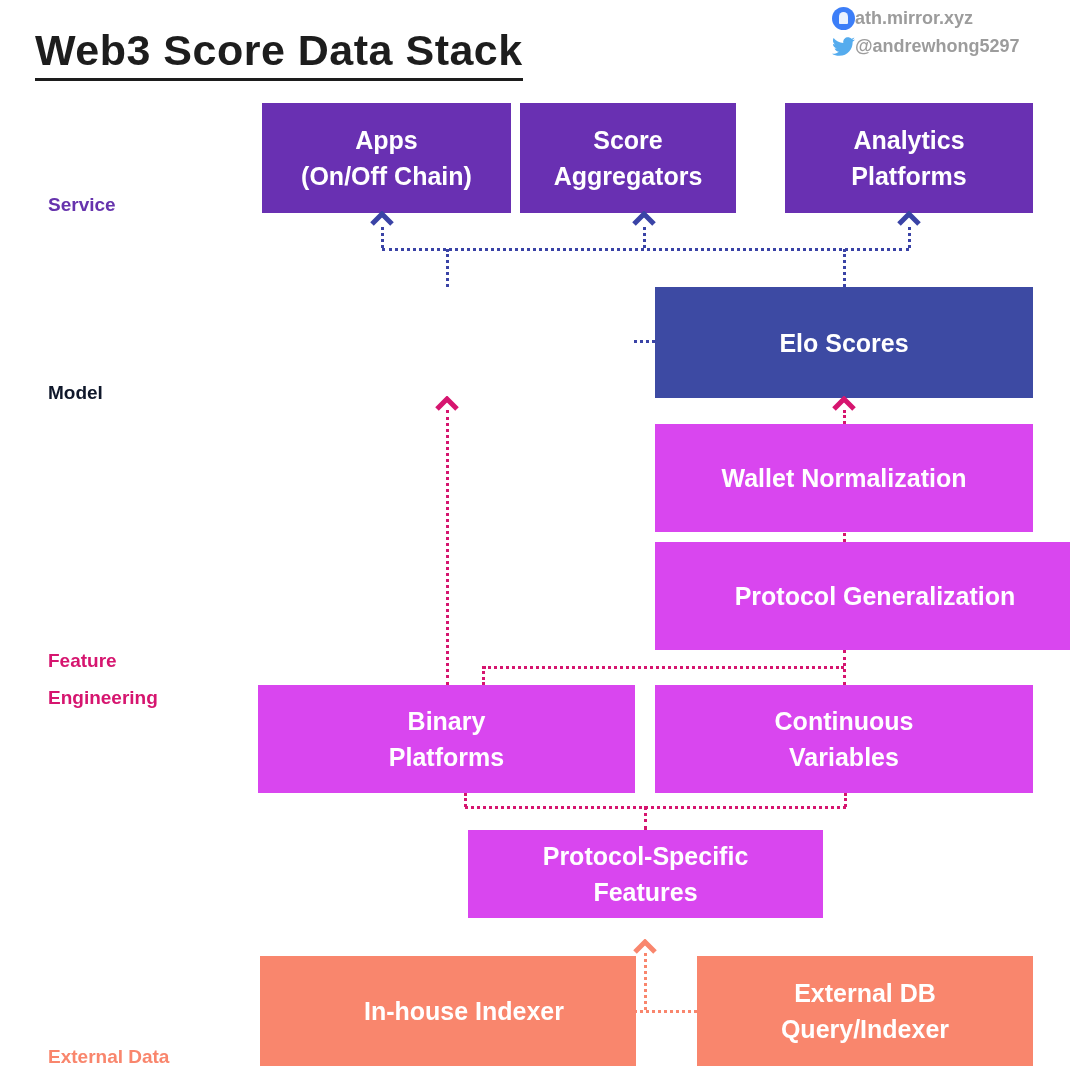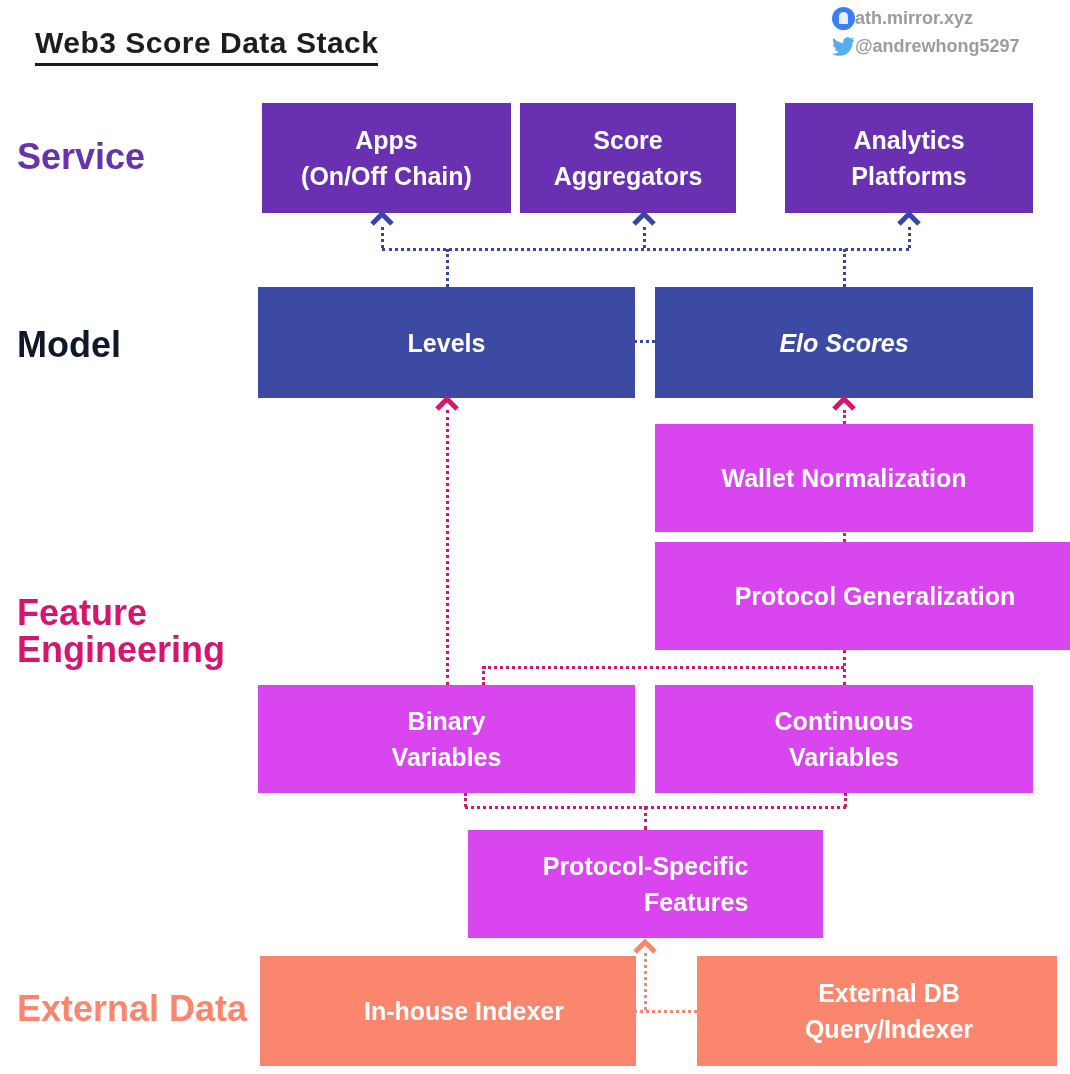--- a/index.html
+++ b/index.html
@@ -8,21 +8,21 @@
     width: 1070px;
     height: 1074px;
     background: #ffffff;
     font-family: "Liberation Sans", "DejaVu Sans", sans-serif;
     overflow: hidden;
   }
   .title {
     position: absolute;
     left: 35px;
     top: 26px;
-    font-size: 30px;
+    font-size: 43px;
     font-weight: 800;
     color: #1d1d1d;
     letter-spacing: 0.5px;
     border-bottom: 3px solid #1d1d1d;
     padding-bottom: 3px;
     display: inline-block;
     white-space: nowrap;
   }
   .social {
     position: absolute;
@@ -52,25 +52,26 @@
     content: "";
     position: absolute;
     left: 7px; top: 5px;
     width: 9px; height: 12px;
     background: #eaf2ff;
     border-radius: 5px 5px 1px 1px;
   }
   .twitter-icon { width: 23px; height: 23px; flex: 0 0 auto; }
   .side-label {
     position: absolute;
-    left: 17px;
-    font-size: 36px;
+    left: 48px;
+    font-size: 19px;
     font-weight: bold;
     line-height: 37px;
     white-space: pre-line;
+    margin-top: 48px;
   }
   .lbl-service { color: #6633ad; top: 138px; }
   .lbl-model { color: #0f172a; top: 326px; }
   .lbl-feature { color: #d6156f; top: 594px; }
   .lbl-sourcing { color: #f9866d; top: 990px; }
   .box {
     position: absolute;
     display: flex;
     align-items: center;
     justify-content: center;
@@ -118,34 +119,33 @@
 Engineering</div>
   <div class="side-label lbl-sourcing">External Data</div>
 
   <div class="box purple" style="left:262px; top:103px; width:249px; height:110px;">Apps
 (On/Off Chain)</div>
   <div class="box purple" style="left:520px; top:103px; width:216px; height:110px;">Score
 Aggregators</div>
   <div class="box purple" style="left:785px; top:103px; width:248px; height:110px;">Analytics
 Platforms</div>
 
-  <div class="box indigo" style="left:258px; top:287px; width:377px; height:111px;">Levels</div>
-  <div class="box indigo" style="left:655px; top:287px; width:378px; height:111px;font-style:italic;">Elo Scores</div>
+  <div class="box indigo" style="left:655px; top:287px; width:378px; height:111px;">Elo Scores</div>
 
   <div class="box pink" style="left:655px; top:424px; width:378px; height:108px;">Wallet Normalization</div>
   <div class="box pink" style="left:655px; top:542px; width:440px; height:108px;">Protocol Generalization</div>
   <div class="box pink" style="left:258px; top:685px; width:377px; height:108px;">Binary
-Variables</div>
+Platforms</div>
   <div class="box pink" style="left:655px; top:685px; width:378px; height:108px;">Continuous
 Variables</div>
-  <div class="box pink" style="left:468px; top:830px; width:355px; height:108px;text-align:right;">Protocol-Specific
+  <div class="box pink" style="left:468px; top:830px; width:355px; height:88px;">Protocol-Specific
 Features</div>
 
   <div class="box salmon" style="left:260px; top:956px; width:344px; height:110px;padding-left:32px;">In-house Indexer</div>
-  <div class="box salmon" style="left:697px; top:956px; width:336px; height:110px;padding-left:24px;">External DB
+  <div class="box salmon" style="left:697px; top:956px; width:336px; height:110px;">External DB
 Query/Indexer</div>
 
   <div class="dot-h c-indigo" style="left:382px; top:248px; width:527px;"></div>
   <div class="dot-v c-indigo" style="left:381px; top:227px; height:21px;"></div>
   <div class="dot-v c-indigo" style="left:643px; top:227px; height:21px;"></div>
   <div class="dot-v c-indigo" style="left:908px; top:227px; height:21px;"></div>
   <div class="dot-v c-indigo" style="left:446px; top:249px; height:38px;"></div>
   <div class="dot-v c-indigo" style="left:843px; top:249px; height:38px;"></div>
   <div class="dot-h c-indigo" style="left:634px; top:340px; width:21px;"></div>
   <svg class="arrow" style="left:369px; top:211px;" width="26" height="16">

